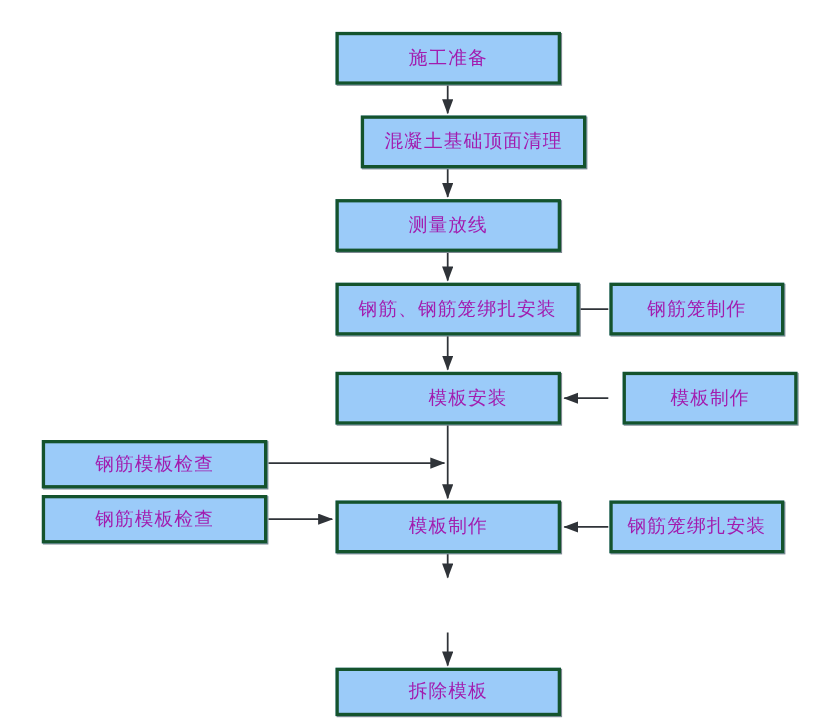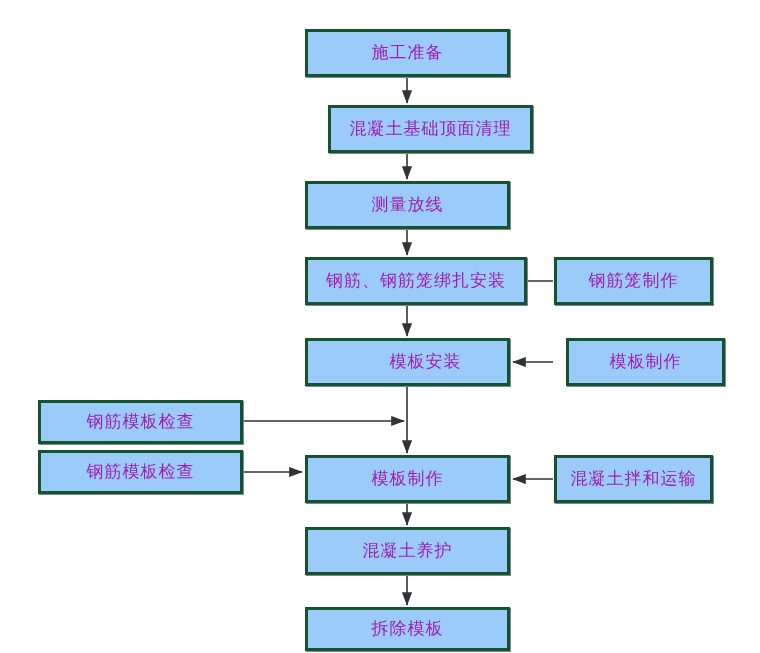--- a/index.html
+++ b/index.html
@@ -82,38 +82,35 @@
   </div>
 
   <div class="node" style="left:305px;top:338px;width:205px;height:48px;padding-left:36px;">
     <span>模板安装</span>
   </div>
 
   <div class="node" style="left:305px;top:455px;width:205px;height:48px;">
     <span>模板制作</span>
   </div>
 
-  <div class="node" style="left:305px;top:527px;width:205px;height:48px;">
-    <span>混凝土养护</span>
-  </div>
 
   <div class="node" style="left:305px;top:607px;width:205px;height:44px;">
     <span>拆除模板</span>
   </div>
 
   <div class="node" style="left:554px;top:257px;width:159px;height:48px;justify-content:center;">
     <span>钢筋笼制作</span>
   </div>
 
   <div class="node" style="left:566px;top:338px;width:159px;height:48px;">
     <span>模板制作</span>
   </div>
 
   <div class="node" style="left:554px;top:455px;width:159px;height:48px;">
-    <span>混凝土拌和运输</span>
+    <span>钢筋笼绑扎安装</span>
   </div>
 
   <div class="node" style="left:38px;top:400px;width:205px;height:44px;">
     <span>钢筋模板检查</span>
   </div>
 
   <div class="node" style="left:38px;top:450px;width:205px;height:44px;">
     <span>钢筋模板检查</span>
   </div>
 

